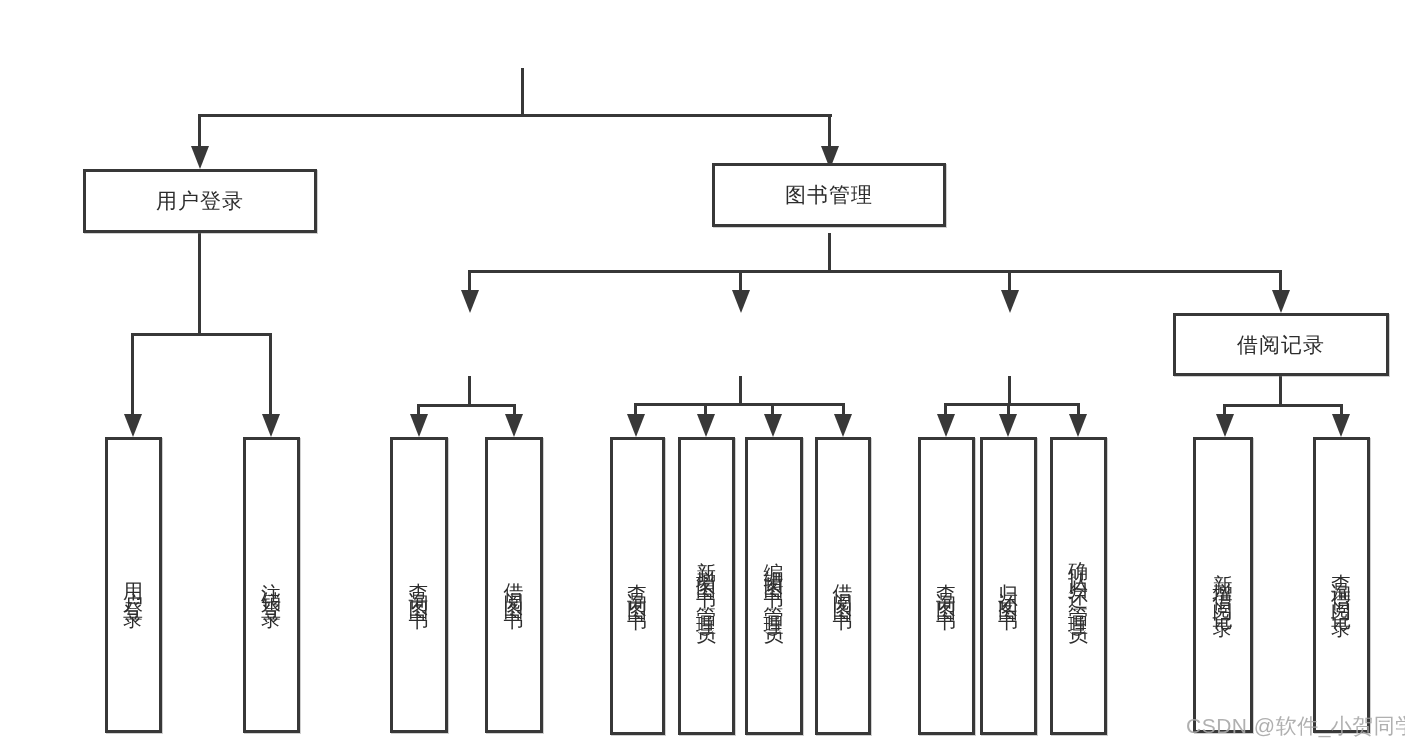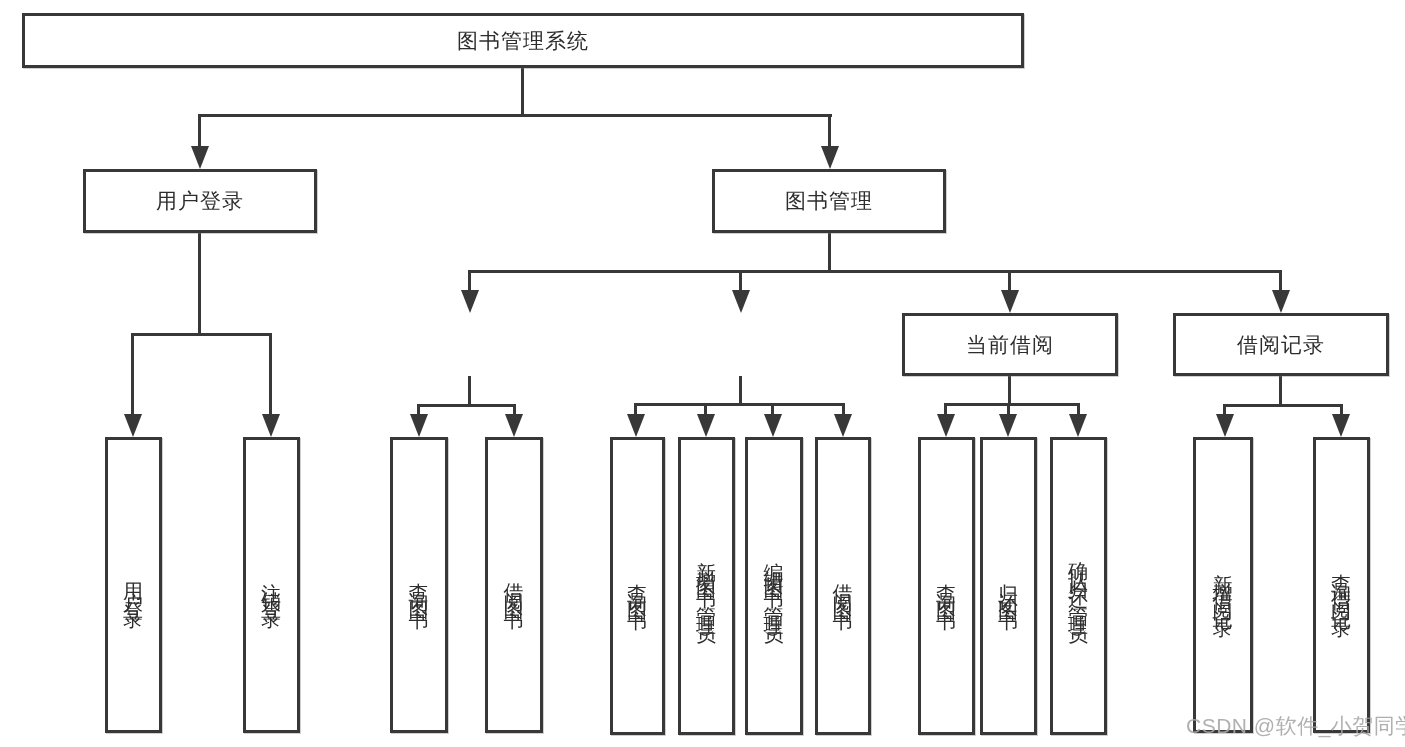--- a/index.html
+++ b/index.html
@@ -115,34 +115,28 @@
   <div class="arrow" style="left:627px;top:414px;"></div>
   <div class="arrow" style="left:697px;top:414px;"></div>
   <div class="arrow" style="left:764px;top:414px;"></div>
   <div class="arrow" style="left:834px;top:414px;"></div>
   <div class="arrow" style="left:937px;top:414px;"></div>
   <div class="arrow" style="left:999px;top:414px;"></div>
   <div class="arrow" style="left:1069px;top:414px;"></div>
   <div class="arrow" style="left:1216px;top:414px;"></div>
   <div class="arrow" style="left:1332px;top:414px;"></div>
 
-  <div class="box" style="left:22px;top:13px;width:1002px;height:55px;">
-    <span>图书管理系统</span>
-  </div>
 
   <div class="box" style="left:83px;top:169px;width:234px;height:64px;">
     <span>用户登录</span>
   </div>
-  <div class="box" style="left:712px;top:169px;width:234px;height:64px;">
+  <div class="box" style="left:712px;top:163px;width:234px;height:64px;">
     <span>图书管理</span>
   </div>
 
-  <div class="box" style="left:902px;top:313px;width:216px;height:63px;">
-    <span>当前借阅</span>
-  </div>
   <div class="box" style="left:1173px;top:313px;width:216px;height:63px;">
     <span>借阅记录</span>
   </div>
 
   <div class="box vbox" style="left:105px;top:437px;width:57px;height:296px;">
     <span>用户登录</span>
   </div>
   <div class="box vbox" style="left:243px;top:437px;width:57px;height:296px;">
     <span>注销登录</span>
   </div>

